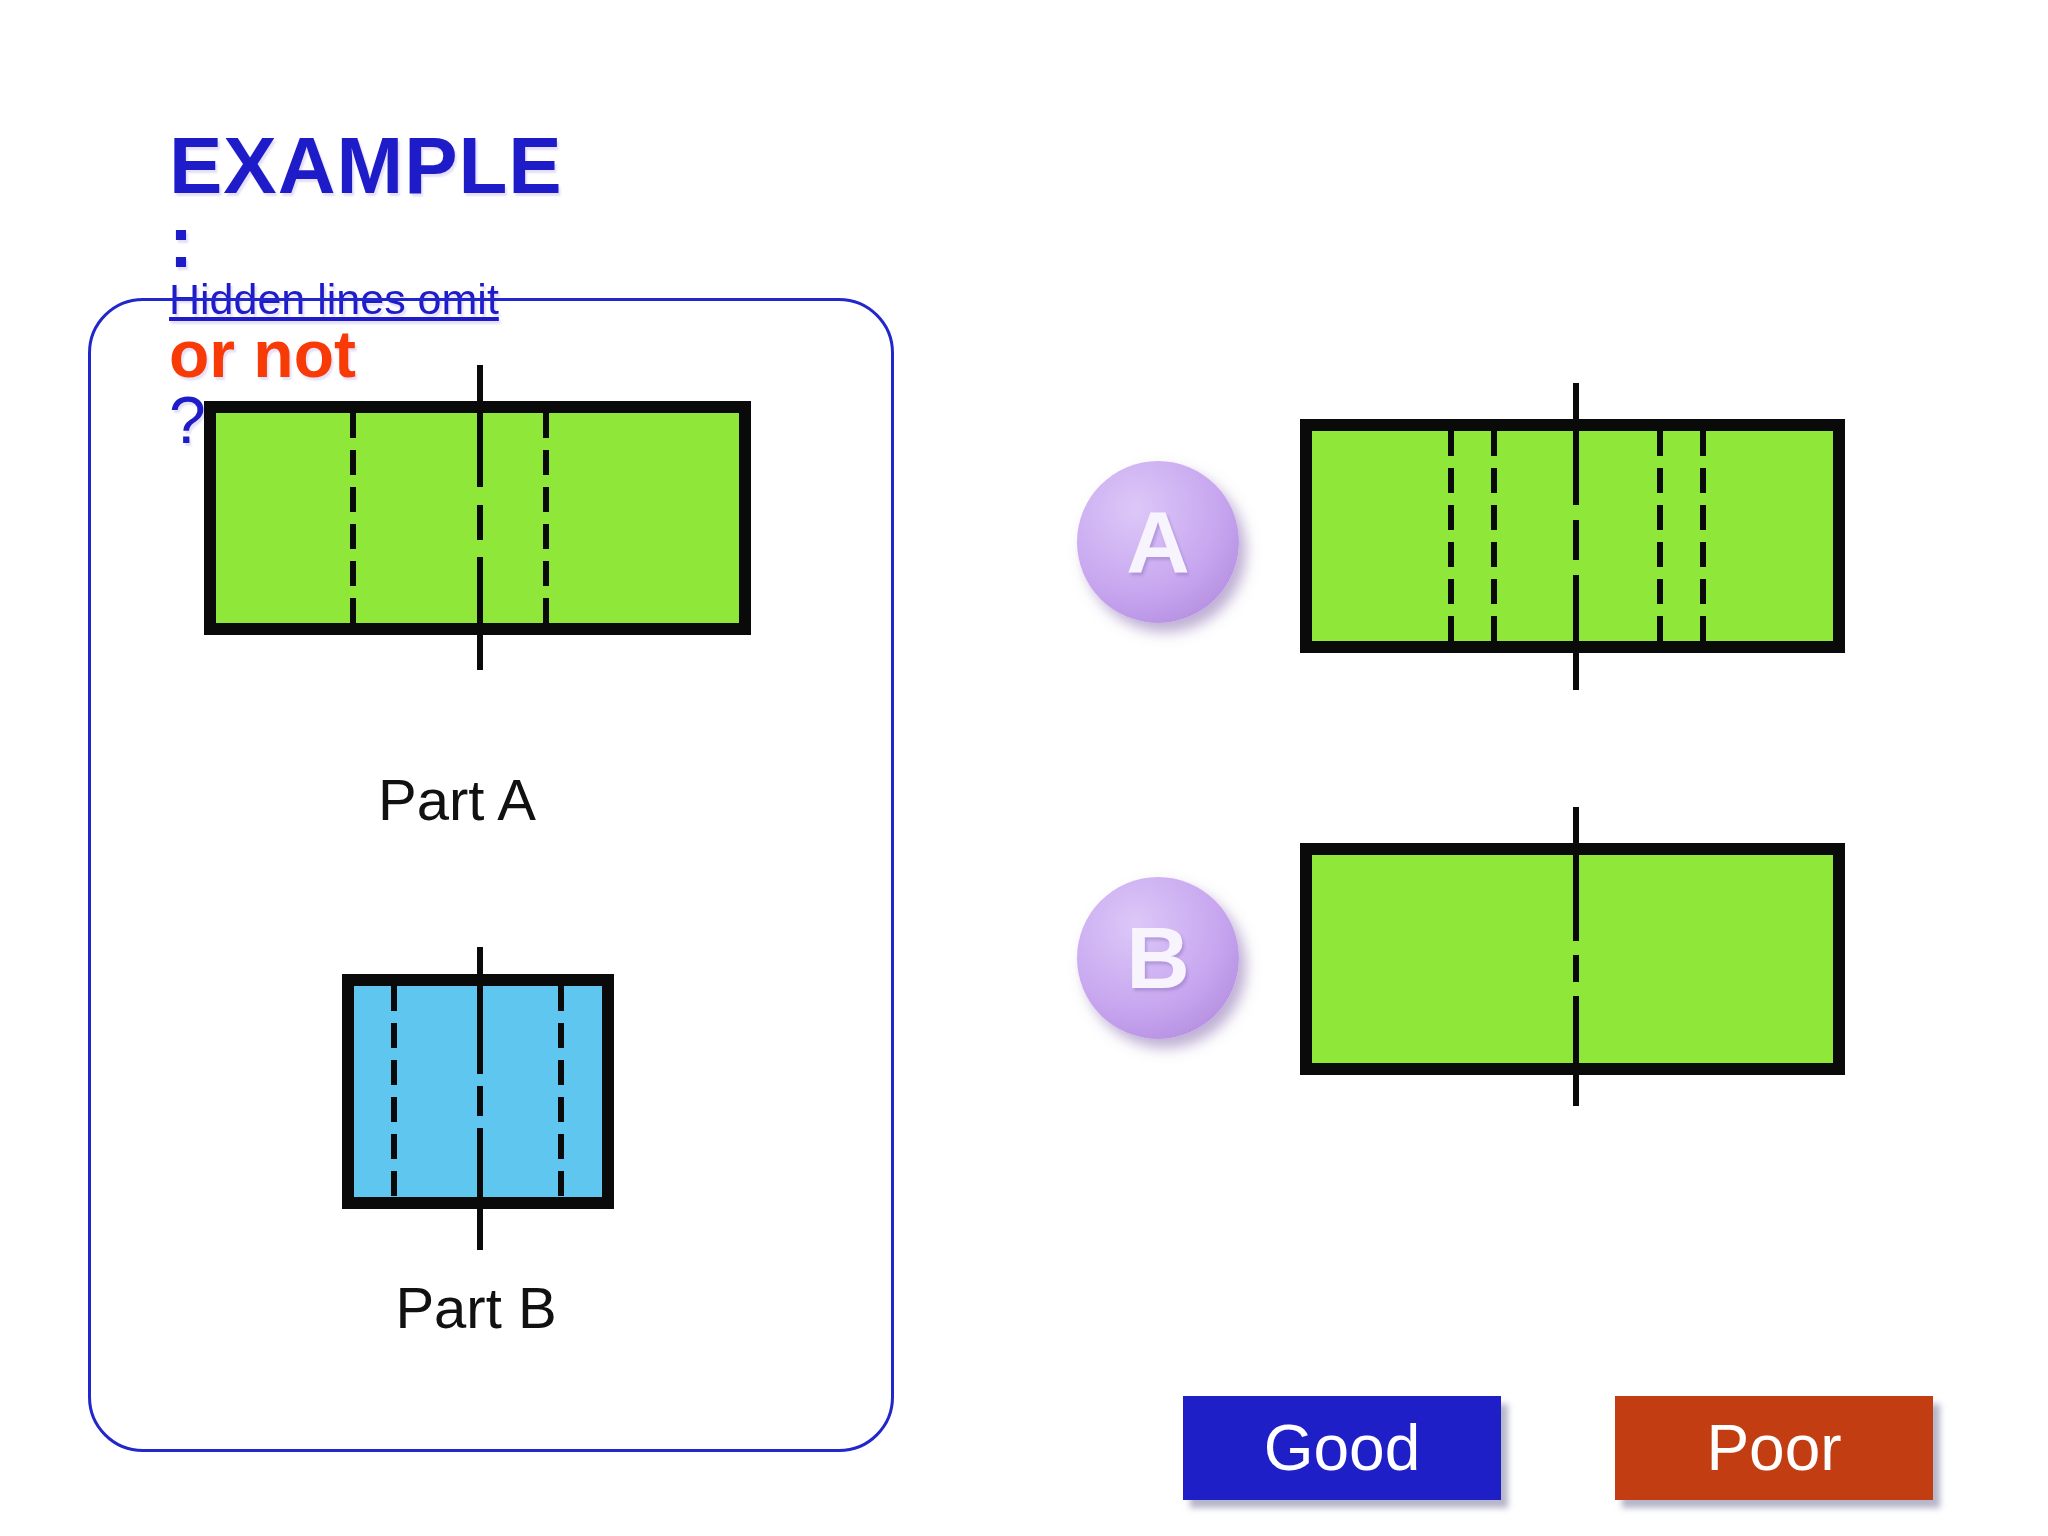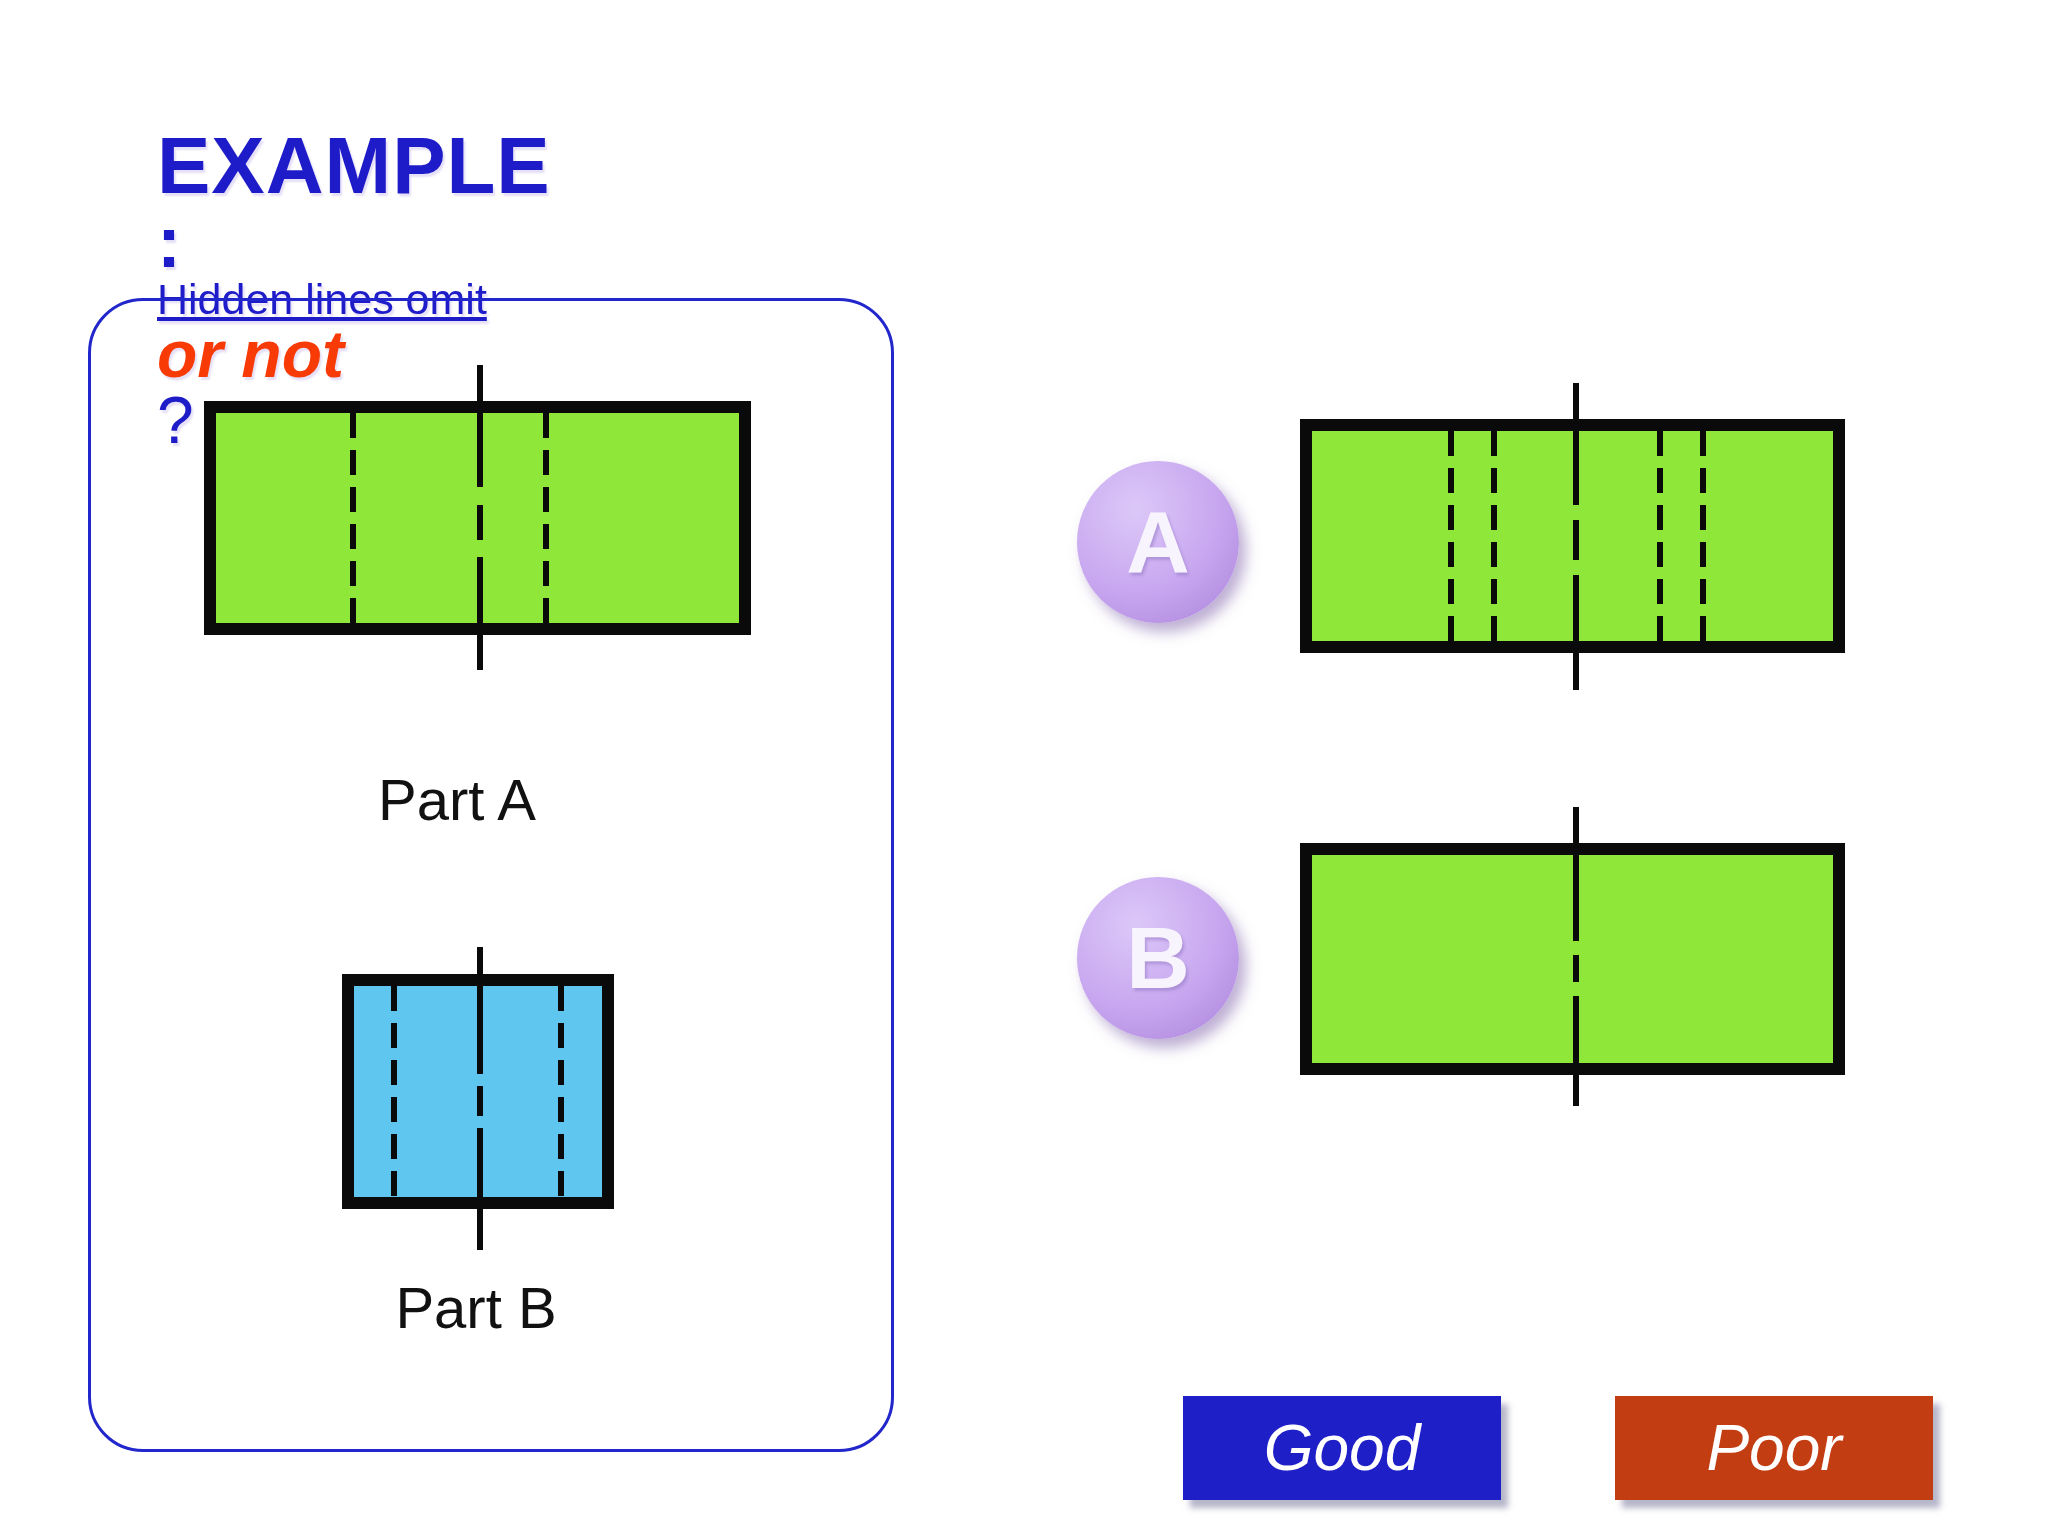--- a/index.html
+++ b/index.html
@@ -52,23 +52,22 @@
     margin:0 18px 0 16px;
   }
   .t-normal{
     font-size:43px;
     color:var(--title-blue);
     text-decoration:underline;
   }
   .t-em{
     font-size:66px;
     font-weight:bold;
-    font-style:italic;
     color:var(--title-red);
-    margin-left:24px;
+    margin-left:36px;
   }
   .t-q{
     font-size:66px;
     color:var(--title-blue);
     margin-left:16px;
   }
 
   
   .example-box{
     position:absolute;
@@ -133,21 +132,20 @@
     width:318px; height:104px;
     border:none;
     color:var(--button-text);
     font-family:"Liberation Sans", sans-serif;
     font-size:64px;
     line-height:100px;
     text-align:center;
     box-shadow:7px 8px 6px rgba(110,110,150,0.5);
     cursor:pointer;
     padding:0;
-    font-style:italic;
   }
   .btn-good{left:1183px; top:1396px; background:var(--good-bg);}
   .btn-poor{left:1615px; top:1396px; background:var(--poor-bg);}
 </style>
 </head>
 <body>
 
 <div class="slide">
 
   <header class="title">

